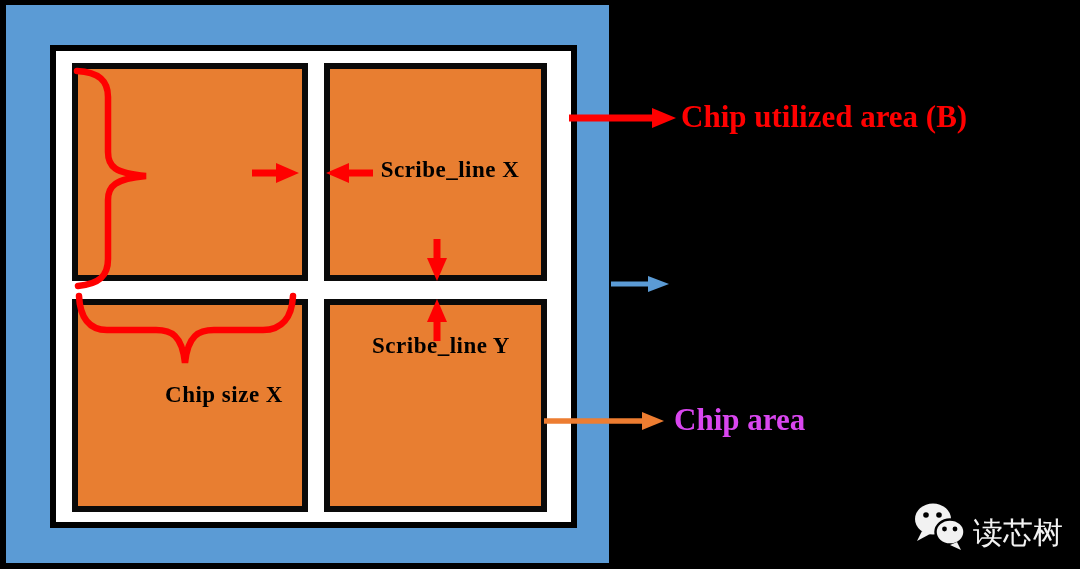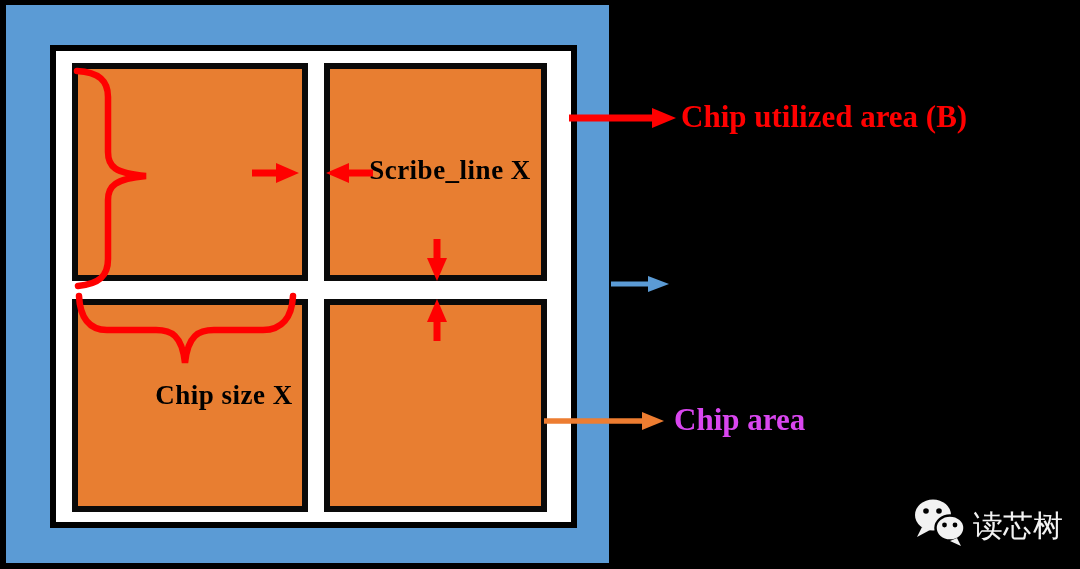--- a/index.html
+++ b/index.html
@@ -39,21 +39,21 @@
   #chip-tl { left: 72px;  top: 63px;  width: 236px; height: 218px; }
   #chip-tr { left: 324px; top: 63px;  width: 223px; height: 218px; }
   #chip-bl { left: 72px;  top: 299px; width: 236px; height: 213px; }
   #chip-br { left: 324px; top: 299px; width: 223px; height: 213px; }
 
   
   .chip-label {
     position: absolute;
     transform: translate(-50%, -50%);
     font-weight: bold;
-    font-size: 27px;
+    font-size: 23px;
     color: #000000;
     white-space: nowrap;
     letter-spacing: 0.5px;
   }
   #label-chip-size-y  { left: 195px; top: 199px; }
   #label-scribe-x     { left: 450px; top: 170px; }
   #label-chip-size-x  { left: 192px; top: 395px; margin-left: 32px; }
   #label-scribe-y     { left: 441px; top: 346px; }
 
   
@@ -76,21 +76,21 @@
 
   
   .watermark {
     position: absolute;
     left: 911px; top: 497px;
     display: flex;
     align-items: center;
   }
   .watermark-text {
     margin-left: 6px;
-    margin-top: 8px;
+    margin-top: 16px;
     color: #f2f2f2;
     font-size: 30px;
     font-family: "Liberation Sans", sans-serif;
     white-space: nowrap;
   }
 </style>
 </head>
 <body>
 
 <div class="stage">
@@ -99,20 +99,21 @@
 
   <div class="mask-rect"></div>
 
   <div class="chip" id="chip-tl"></div>
   <div class="chip" id="chip-tr"></div>
   <div class="chip" id="chip-bl"></div>
   <div class="chip" id="chip-br"></div>
 
   <div class="chip-label" id="label-scribe-x">Scribe_line X</div>
   <div class="chip-label" id="label-chip-size-x">Chip size X</div>
+  <div class="chip-label" id="label-scribe-y">Scribe_line Y</div>
 
   <svg class="overlay" width="1080" height="569" viewBox="0 0 1080 569">
 
     <path d="M 77 71 C 99 72 108 81 108 97 L 108 152 C 108 167 115 173 146 176
              C 115 179 108 186 108 200 L 108 259 C 108 276 99 284 78 286" fill="none" stroke="#FF0000" stroke-width="6.5" stroke-linecap="round"></path>
 
     <path d="M 79 296 C 80 317 89 330 107 330 L 156 330 C 171 330 182 335 185 363
              C 188 335 199 330 214 330 L 263 330 C 282 330 292 317 293 296" fill="none" stroke="#FF0000" stroke-width="6.5" stroke-linecap="round"></path>
 
     <g>

